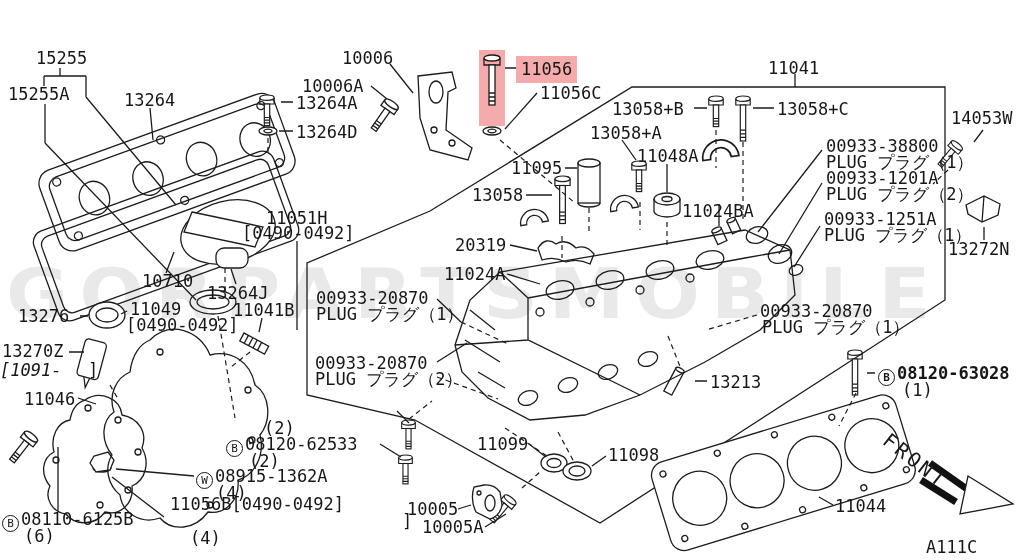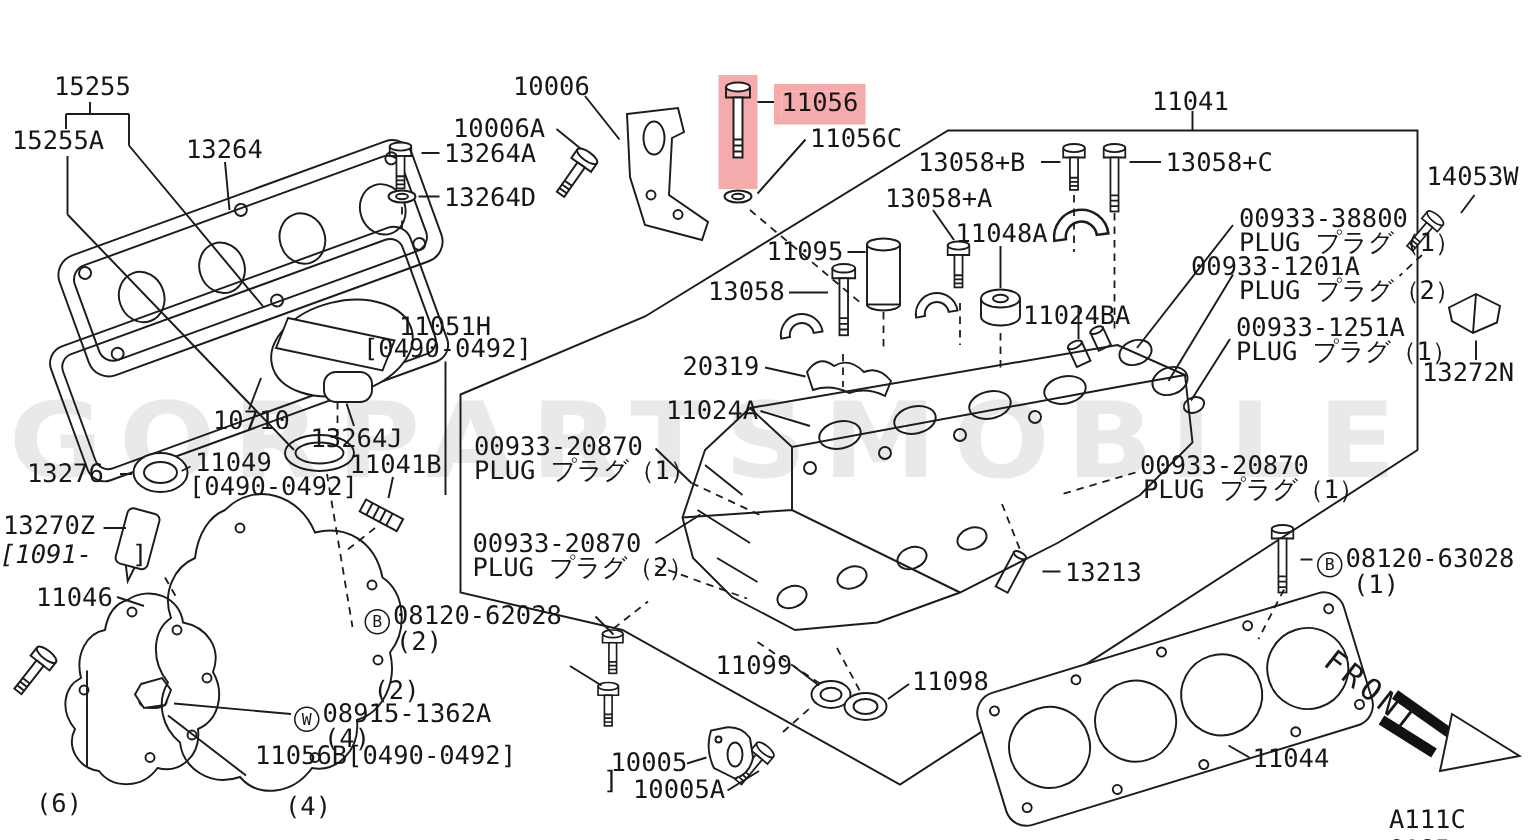--- a/index.html
+++ b/index.html
@@ -315,21 +315,21 @@
       <div class="lbl hl" style="left: 521px; top: 61px;"><span>11056</span></div>
       <div class="lbl" style="left: 540px; top: 85px;"><span>11056C</span></div>
       <div class="lbl" style="left: 768px; top: 60px;"><span>11041</span></div>
       <div class="lbl" style="left: 612px; top: 101px;"><span>13058+B</span></div>
       <div class="lbl" style="left: 777px; top: 101px;"><span>13058+C</span></div>
       <div class="lbl" style="left: 590px; top: 125px;"><span>13058+A</span></div>
       <div class="lbl" style="left: 951px; top: 110px;"><span>14053W</span></div>
       <div class="lbl" style="left: 637px; top: 148px;"><span>11048A</span></div>
       <div class="lbl" style="left: 826px; top: 138px;"><span>00933-38800</span></div>
       <div class="lbl" style="left: 826px; top: 154px;"><span>PLUG プラグ（1）</span></div>
-      <div class="lbl" style="left: 794px; top: 170px; text-align: center;"><span>00933-1201A</span></div>
+      <div class="lbl" style="left: 826px; top: 170px; text-align: center;"><span>00933-1201A</span></div>
       <div class="lbl" style="left: 826px; top: 186px;"><span>PLUG プラグ（2）</span></div>
       <div class="lbl" style="left: 824px; top: 211px;"><span>00933-1251A</span></div>
       <div class="lbl" style="left: 824px; top: 227px;"><span>PLUG プラグ（1）</span></div>
       <div class="lbl" style="left: 948px; top: 241px;"><span>13272N</span></div>
       <div class="lbl" style="left: 511px; top: 160px;"><span>11095</span></div>
       <div class="lbl" style="left: 472px; top: 187px;"><span>13058</span></div>
       <div class="lbl" style="left: 455px; top: 237px;"><span>20319</span></div>
       <div class="lbl" style="left: 444px; top: 266px;"><span>11024A</span></div>
       <div class="lbl" style="left: 316px; top: 290px;"><span>00933-20870</span></div>
       <div class="lbl" style="left: 316px; top: 306px;"><span>PLUG プラグ（1）</span></div>
@@ -343,34 +343,35 @@
       <div class="lbl" style="left: 142px; top: 273px;"><span>10710</span></div>
       <div class="lbl" style="left: 207px; top: 285px;"><span>13264J</span></div>
       <div class="lbl" style="left: 18px; top: 308px;"><span>13276</span></div>
       <div class="lbl" style="left: 130px; top: 301px;"><span>11049</span></div>
       <div class="lbl" style="left: 126px; top: 317px;"><span>[0490-0492]</span></div>
       <div class="lbl" style="left: 233px; top: 302px;"><span>11041B</span></div>
       <div class="lbl" style="left: 2px; top: 343px;"><span>13270Z</span></div>
       <div class="lbl" style="left: 0px; top: 362px; font-style: italic;"><span>[1091-</span></div>
       <div class="lbl" style="left: 88px; top: 362px;"><span>]</span></div>
       <div class="lbl" style="left: 24px; top: 391px;"><span>11046</span></div>
-      <div class="lbl" style="left: 243px; top: 403px;"><span class="circ">B</span><span>08120-62028</span></div>
       <div class="lbl" style="left: 264px; top: 420px;"><span>(2)</span></div>
+      <div class="lbl" style="left: 226px; top: 436px;"><span class="circ">B</span><span>08120-62533</span></div>
       <div class="lbl" style="left: 249px; top: 453px;"><span>(2)</span></div>
       <div class="lbl" style="left: 196px; top: 468px;"><span class="circ">W</span><span>08915-1362A</span></div>
       <div class="lbl" style="left: 216px; top: 485px;"><span>(4)</span></div>
       <div class="lbl" style="left: 170px; top: 496px;"><span>11056B[0490-0492]</span></div>
       <div class="lbl" style="left: 402px; top: 513px;"><span>]</span></div>
       <div class="lbl" style="left: 190px; top: 530px;"><span>(4)</span></div>
+      <div class="lbl" style="left: 2px; top: 511px;"><span class="circ">B</span><span>08110-6125B</span></div>
       <div class="lbl" style="left: 24px; top: 528px;"><span>(6)</span></div>
       <div class="lbl" style="left: 477px; top: 436px;"><span>11099</span></div>
       <div class="lbl" style="left: 608px; top: 447px;"><span>11098</span></div>
       <div class="lbl" style="left: 407px; top: 501px;"><span>10005</span></div>
       <div class="lbl" style="left: 422px; top: 519px;"><span>10005A</span></div>
       <div class="lbl" style="left: 710px; top: 374px;"><span>13213</span></div>
-      <div class="lbl" style="left: 878px; top: 365px;"><span class="circ">B</span><span>08120-63028</span></div>
+      <div class="lbl" style="left: 878px; top: 365px; font-weight: bold;"><span class="circ">B</span><span>08120-63028</span></div>
       <div class="lbl" style="left: 902px; top: 382px;"><span>(1)</span></div>
       <div class="lbl" style="left: 835px; top: 498px;"><span>11044</span></div>
     </div>
 
   <div id="front-label">FRONT</div>
   <div id="footer-code">A111C 0185</div>
 </div>
 
 </body></html>

